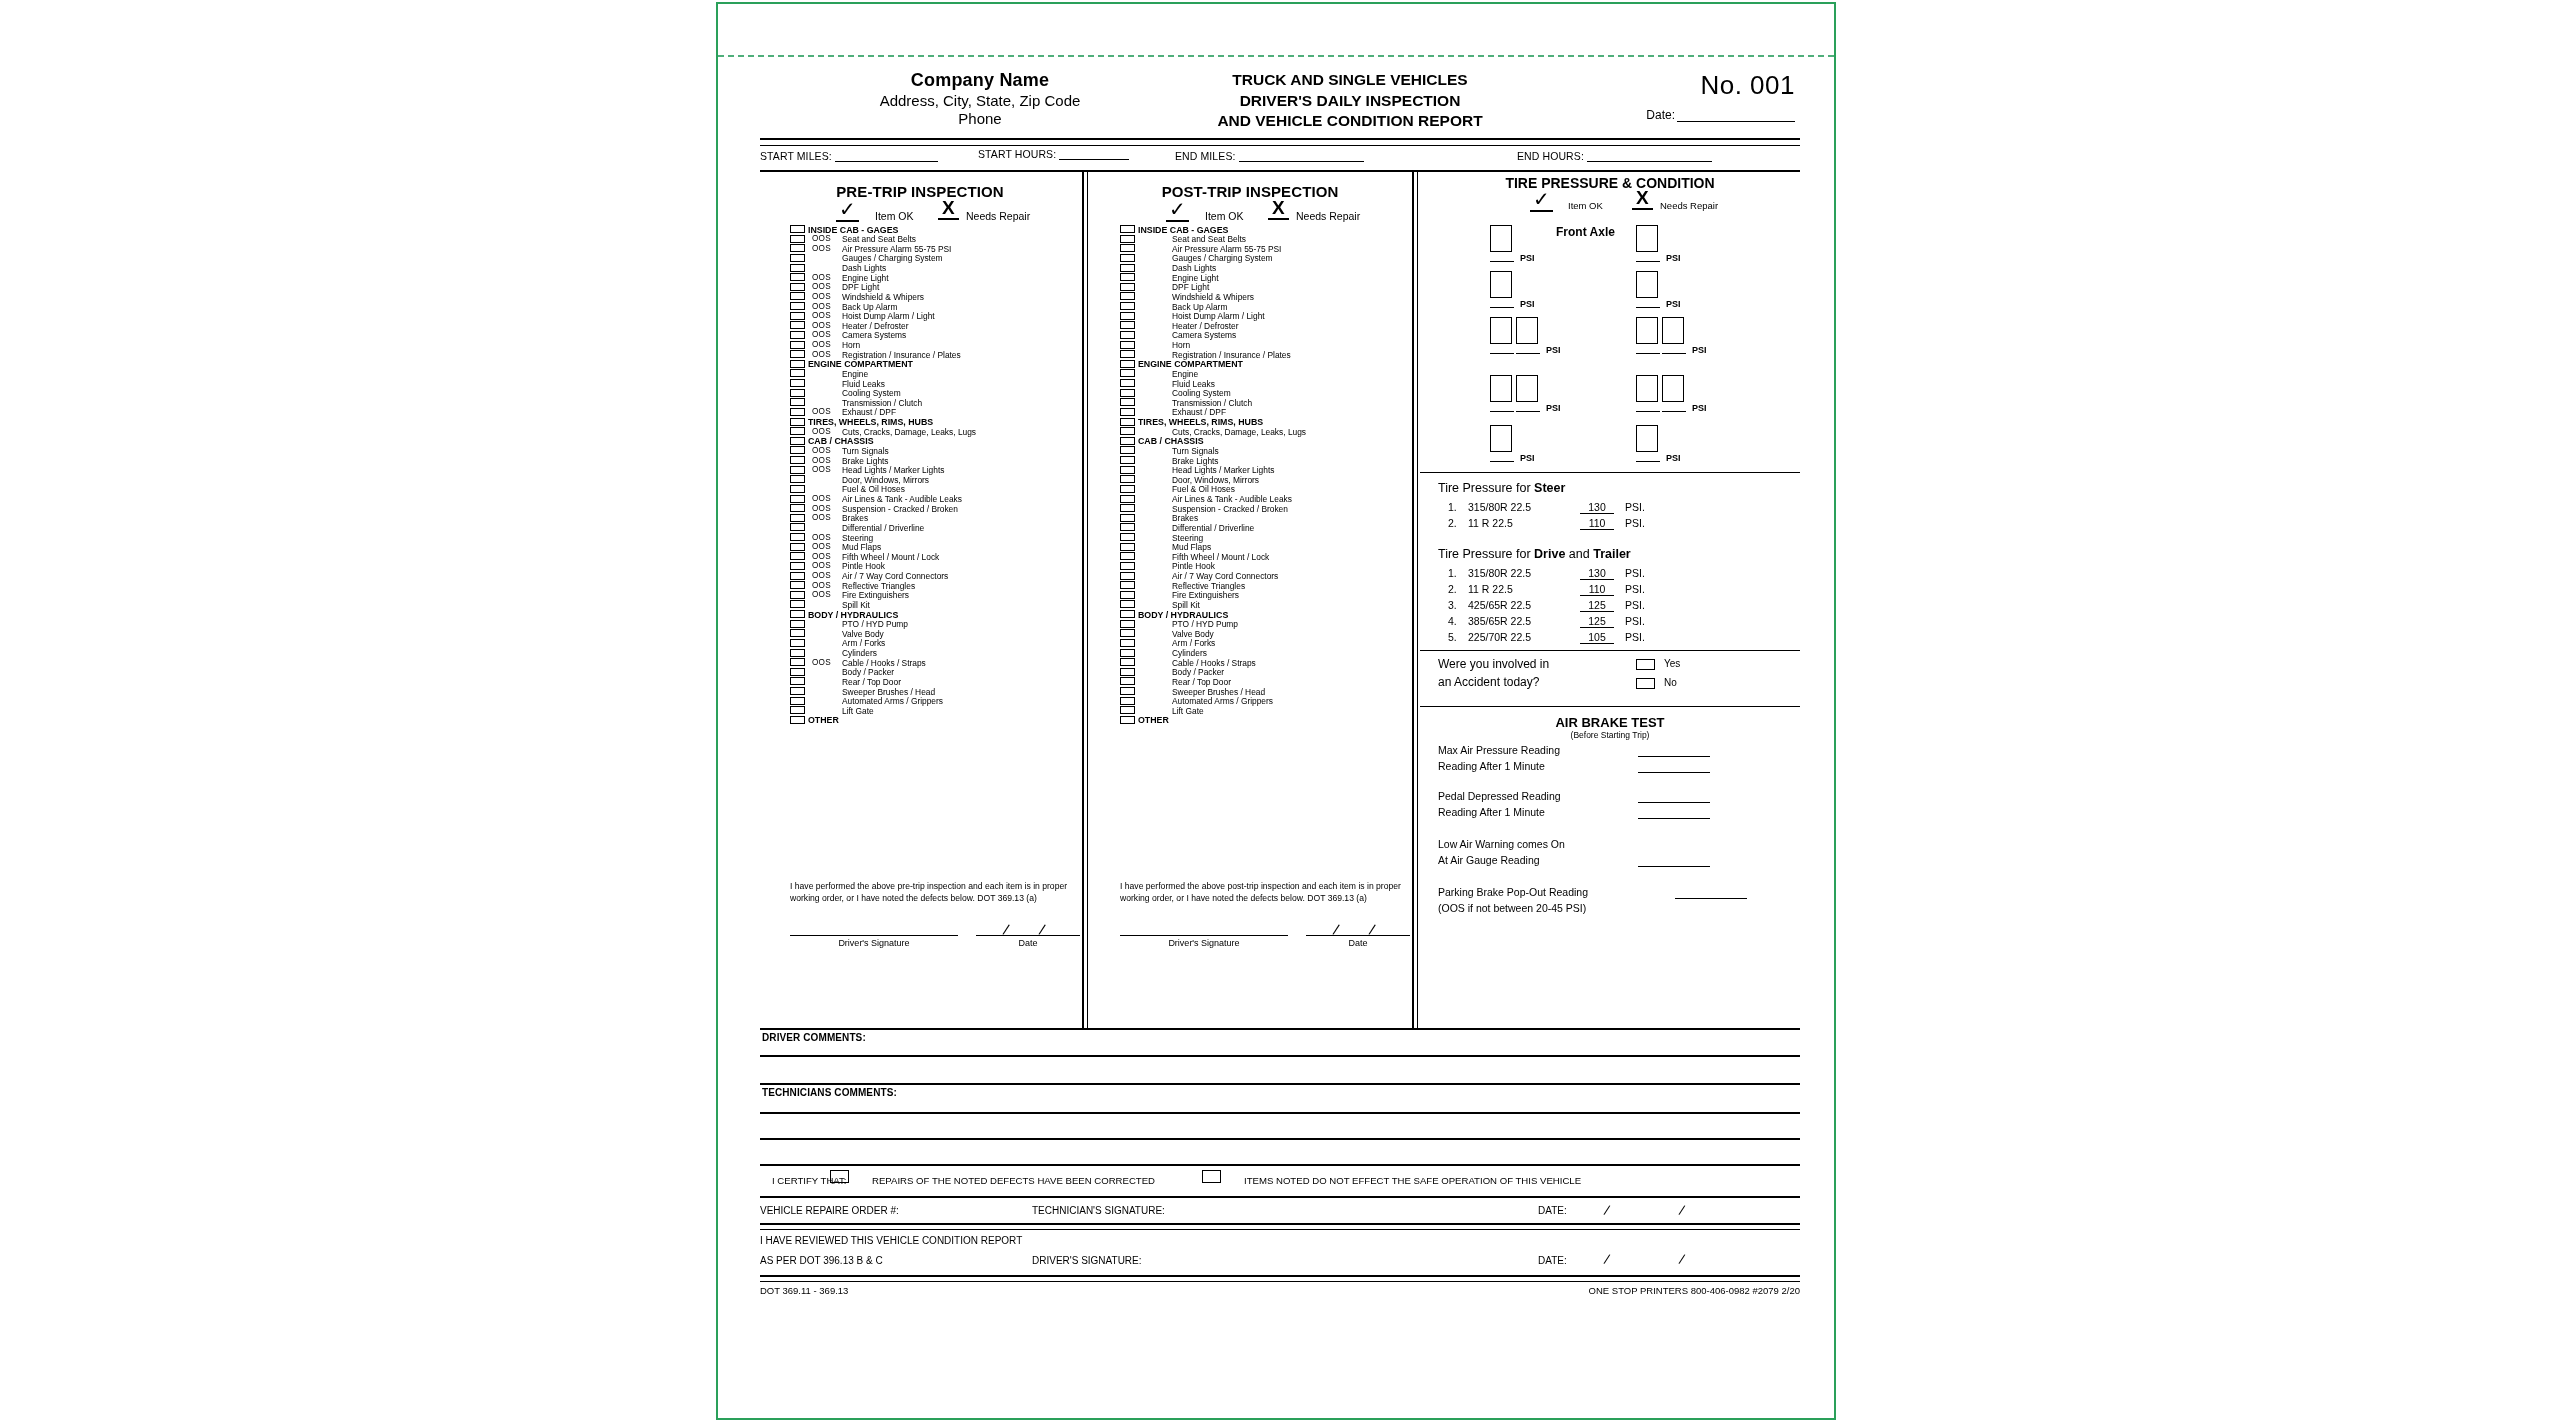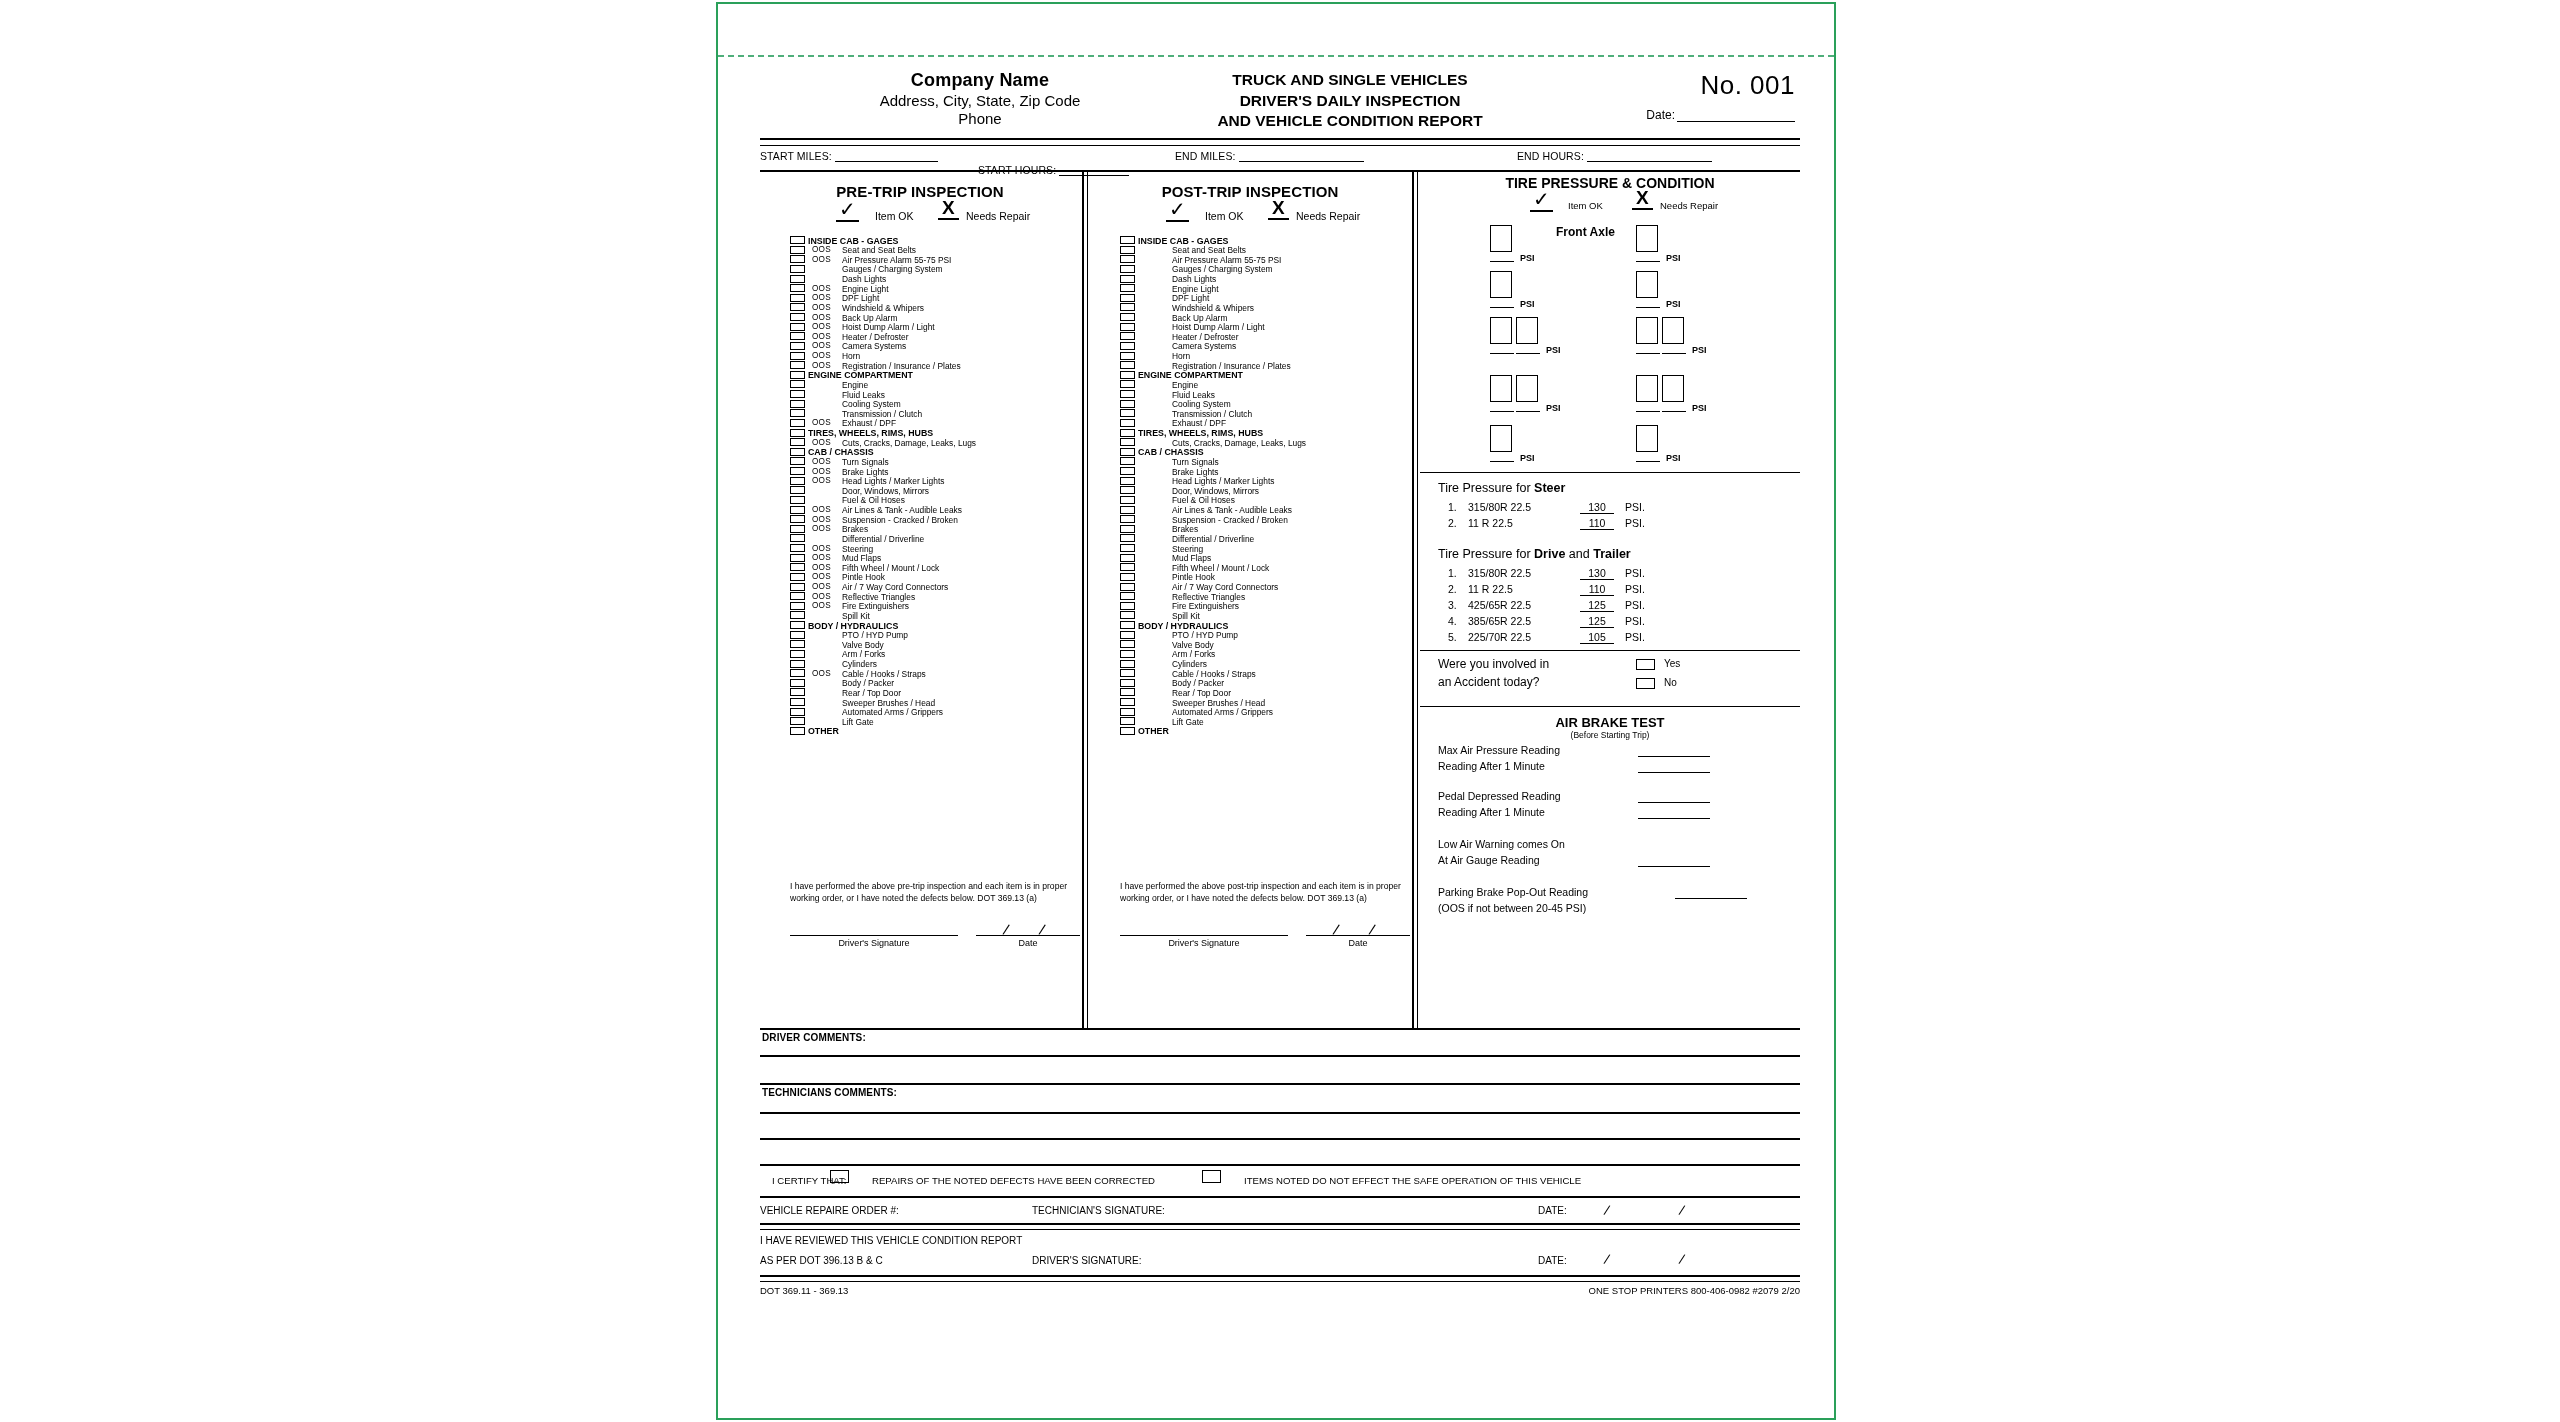--- a/index.html
+++ b/index.html
@@ -46,21 +46,21 @@
   .col.post{left:330px;width:320px;}
   .col.tire{left:660px;width:380px;}
 
   .coltitle{text-align:center;font-weight:bold;font-size:15px;padding-top:11px;letter-spacing:.1px;}
   .legend{position:relative;height:24px;margin-top:1px;}
   .legend .ck{position:absolute;left:76px;top:-2px;font-size:20px;font-weight:bold;line-height:1;border-bottom:2px solid #000;padding:0 3px 1px 3px;font-family:"DejaVu Sans",sans-serif;}
   .legend .cktxt{position:absolute;left:115px;top:9px;font-size:10.5px;}
   .legend .xx{position:absolute;left:178px;top:-3px;font-size:19px;font-weight:bold;line-height:1;border-bottom:2px solid #000;padding:0 4px 1px 4px;}
   .legend .xtxt{position:absolute;left:206px;top:9px;font-size:10.5px;}
 
-  .items{position:relative;margin-top:11px;}
+  .items{position:relative;margin-top:0;}
   .irow{position:relative;height:9.63px;}
   .cb{position:absolute;left:30px;top:0px;width:15px;height:8px;border:1.3px solid #000;background:#fff;box-sizing:border-box;}
   .oos{position:absolute;left:52px;top:-0.5px;font-size:8.2px;letter-spacing:.2px;}
   .ilab{position:absolute;left:82px;top:-0.5px;font-size:8.4px;white-space:nowrap;}
   .irow.head .ilab{left:48px;font-weight:bold;font-size:8.8px;}
 
   .certblk{position:absolute;left:30px;top:708px;width:290px;}
   .certtxt{font-size:8.6px;line-height:1.42;}
   .sigrow{position:relative;height:30px;margin-top:12px;}
   .sigline{position:absolute;bottom:10px;border-bottom:1.2px solid #000;}
@@ -143,21 +143,21 @@
       </div>
     </div>
     <div class="dblrule"></div>
 
 
     <div class="inforow" style="height:23px;">
       <div class="fld" style="left:0;top:3px;">
         <span class="lbl">START MILES:</span>
         <span class="ul" style="width:103px;"></span>
       </div>
-      <div class="fld" style="left:218px;top:17px;text-align:right;">
+      <div class="fld" style="left:218px;top:1px;text-align:right;">
         <span class="lbl">START HOURS:</span>
         <span class="ul" style="width:70px;"></span>
       </div>
       <div class="fld" style="left:415px;top:3px;">
         <span class="lbl">END MILES:</span>
         <span class="ul" style="width:125px;"></span>
       </div>
       <div class="fld" style="left:757px;top:3px;">
         <span class="lbl">END HOURS:</span>
         <span class="ul" style="width:125px;"></span>

